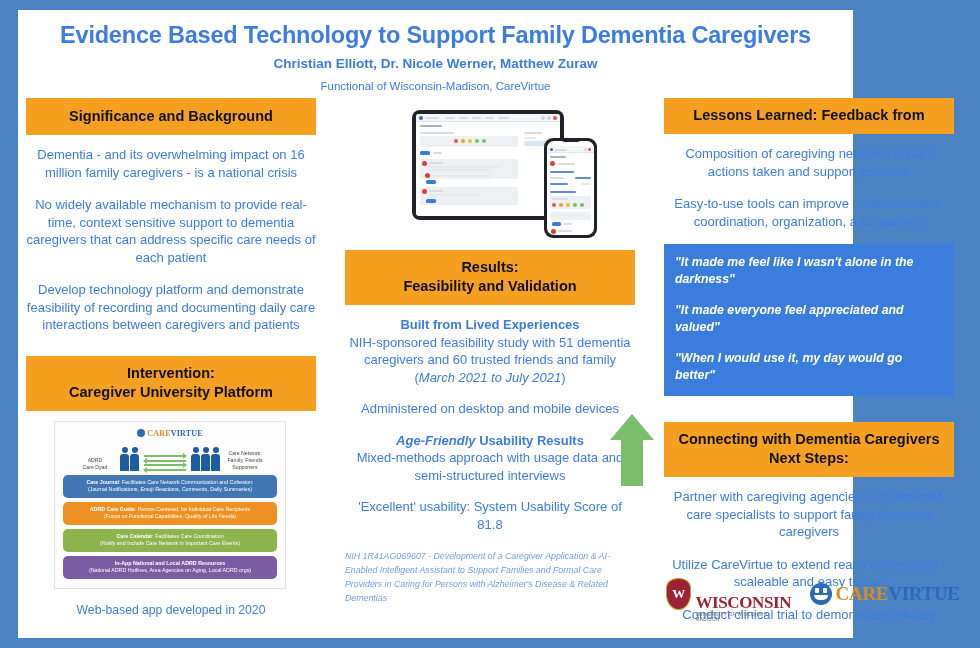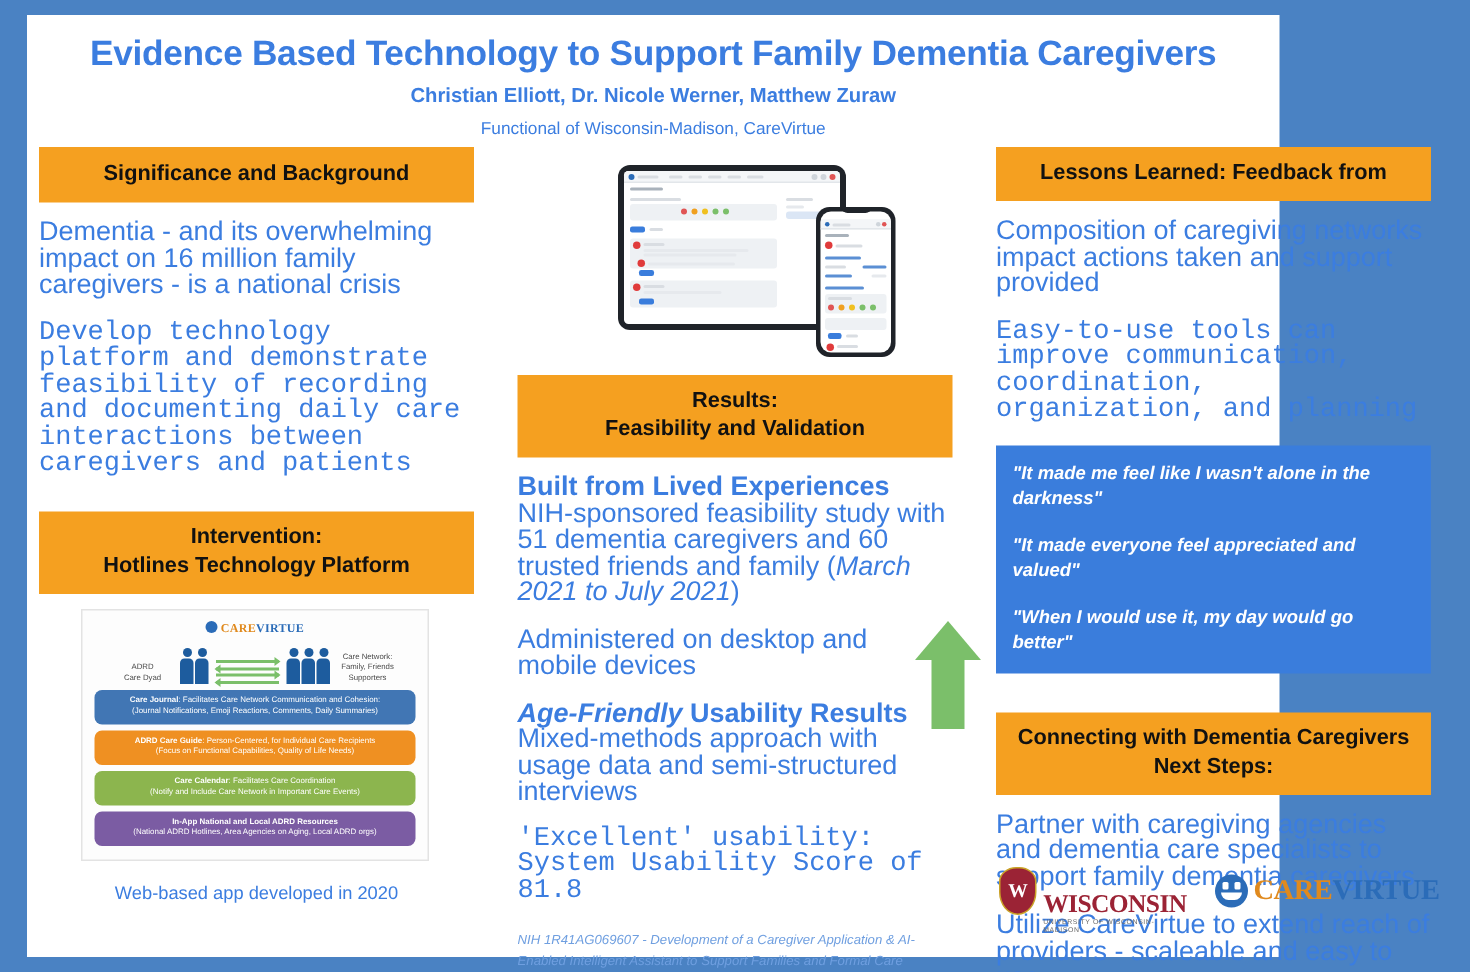--- a/index.html
+++ b/index.html
@@ -31,25 +31,26 @@
   .col-right{left:646px;top:88px;width:290px;}
 
   .banner{
     background:#f5a020;color:#111111;
     font-weight:bold;text-align:center;
     font-size:14.5px;line-height:19px;
     padding:9px 6px;
   }
   .banner.two{padding:8px 6px 9px;}
   .body-txt{
-    color:#3b7de0;font-size:18px;line-height:17.5px;
+    color:#3b7de0;font-size:13px;line-height:17.5px;
     margin-top:11px;
+    text-align:center;
   }
   .body-txt p{margin:0 0 15px 0;}
-  .body-txt p:last-child{margin-bottom:0;font-family:Liberation Mono, monospace;}
+  .body-txt p:last-child{margin-bottom:0;}
   .lead{font-weight:bold;}
   em{font-style:italic;}
   .tight p{margin-bottom:14px;}
 
   
   .quotebox{
     background:#3a7ddc;color:#ffffff;
     font-style:italic;font-weight:bold;
     font-size:12.3px;line-height:17px;
     padding:10px 11px 12px;
@@ -230,28 +231,29 @@
         <div class="ln" style="left:11px;top:89px;width:14px;"></div>
       </div>
     </div>
   </div>
 
   <div class="col col-left">
 
     <div class="banner">Significance and Background</div>
     <div class="body-txt">
       <p>Dementia - and its overwhelming impact on 16 million family caregivers - is a national crisis</p>
+      <p>No widely available mechanism to provide real-time, context sensitive support to dementia caregivers that can address specific care needs of each patient</p>
       <p>Develop technology platform and demonstrate feasibility of recording and documenting daily care interactions between caregivers and patients</p>
     </div>
 
     <div style="height:22px;"></div>
 
     <div class="banner two">
       <div>Intervention:</div>
-      <div>Hotlines Technology Platform</div>
+      <div>Caregiver University Platform</div>
     </div>
 
     <div class="diagram">
       <div class="dg-logo">
         <span class="mark"></span><span class="care">CARE</span><span class="virtue">VIRTUE</span>
       </div>
       <div class="dg-people">
         <div class="dg-lab">ADRD<br>Care Dyad</div>
         <div class="ppl">
           <div class="person">

